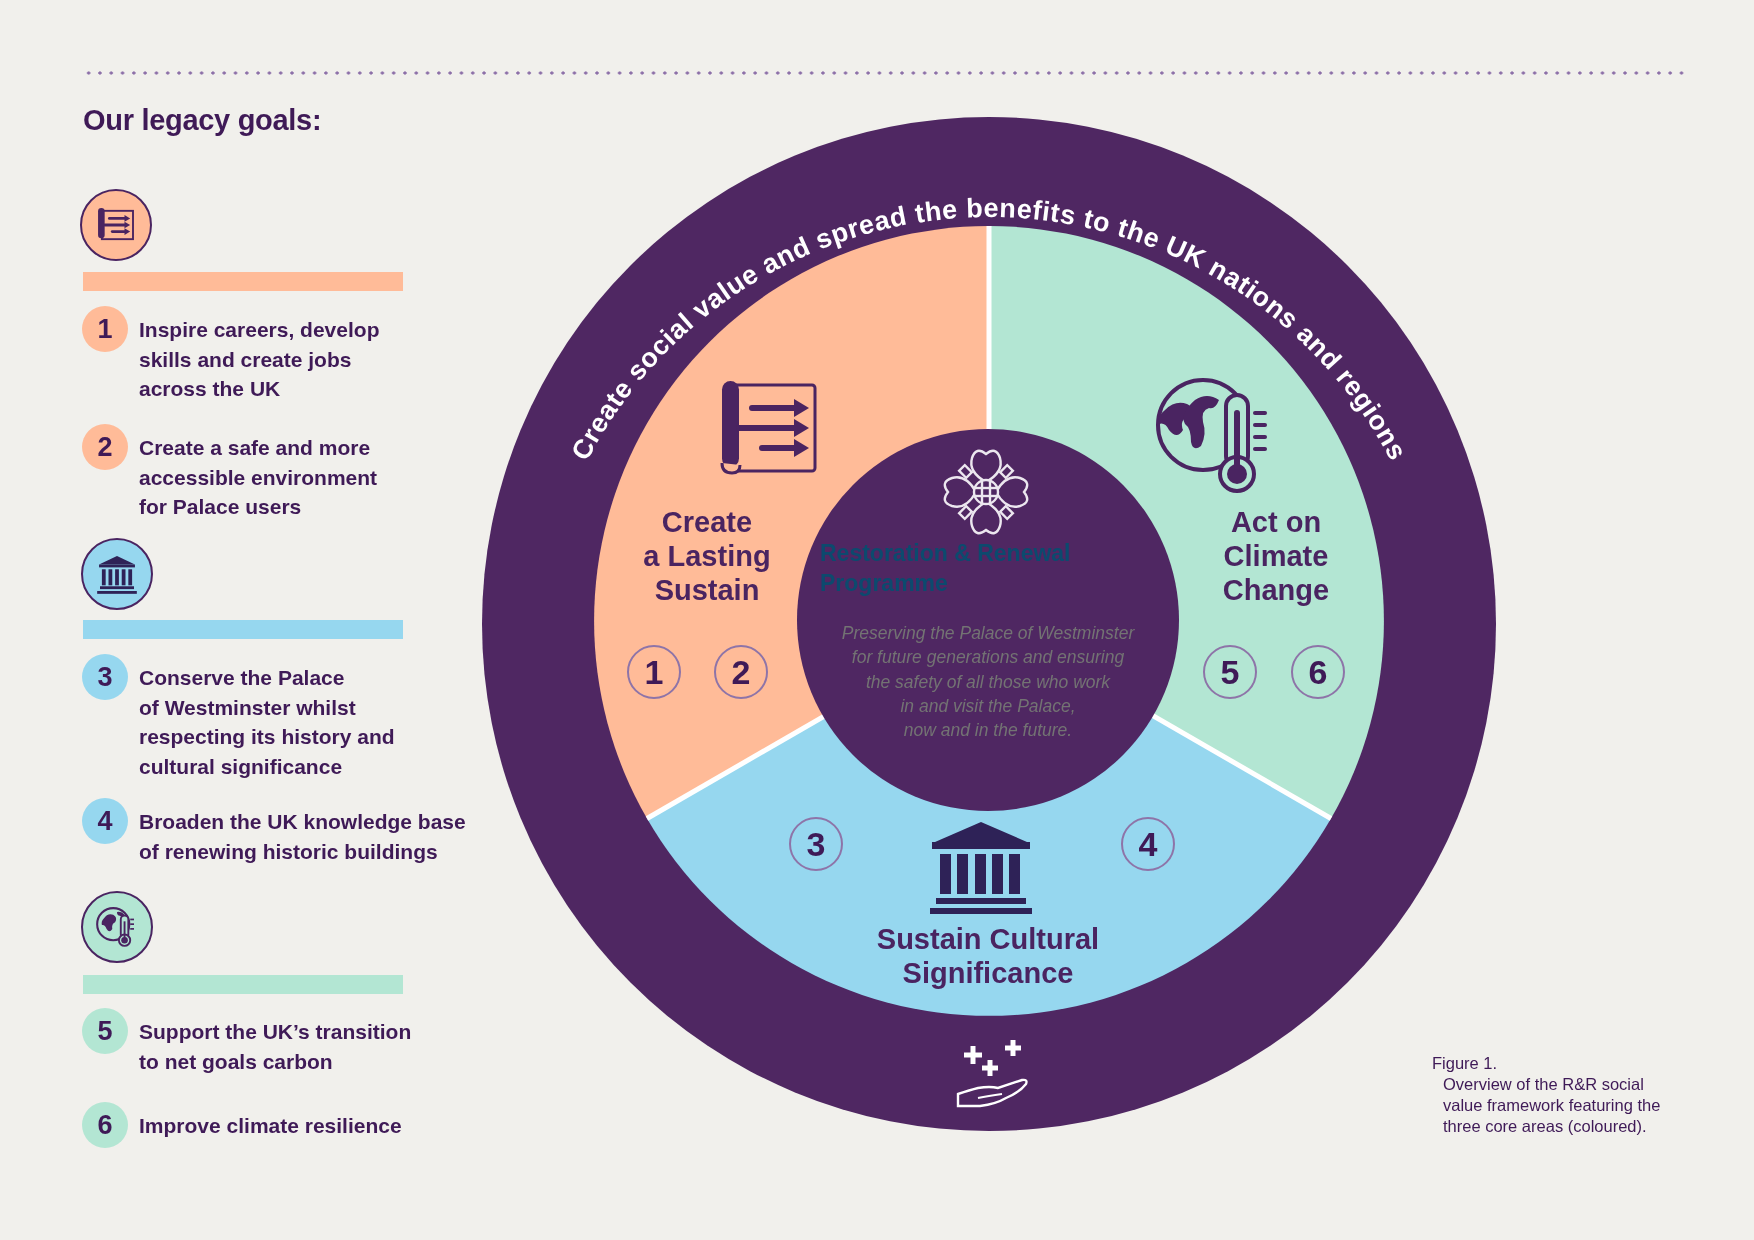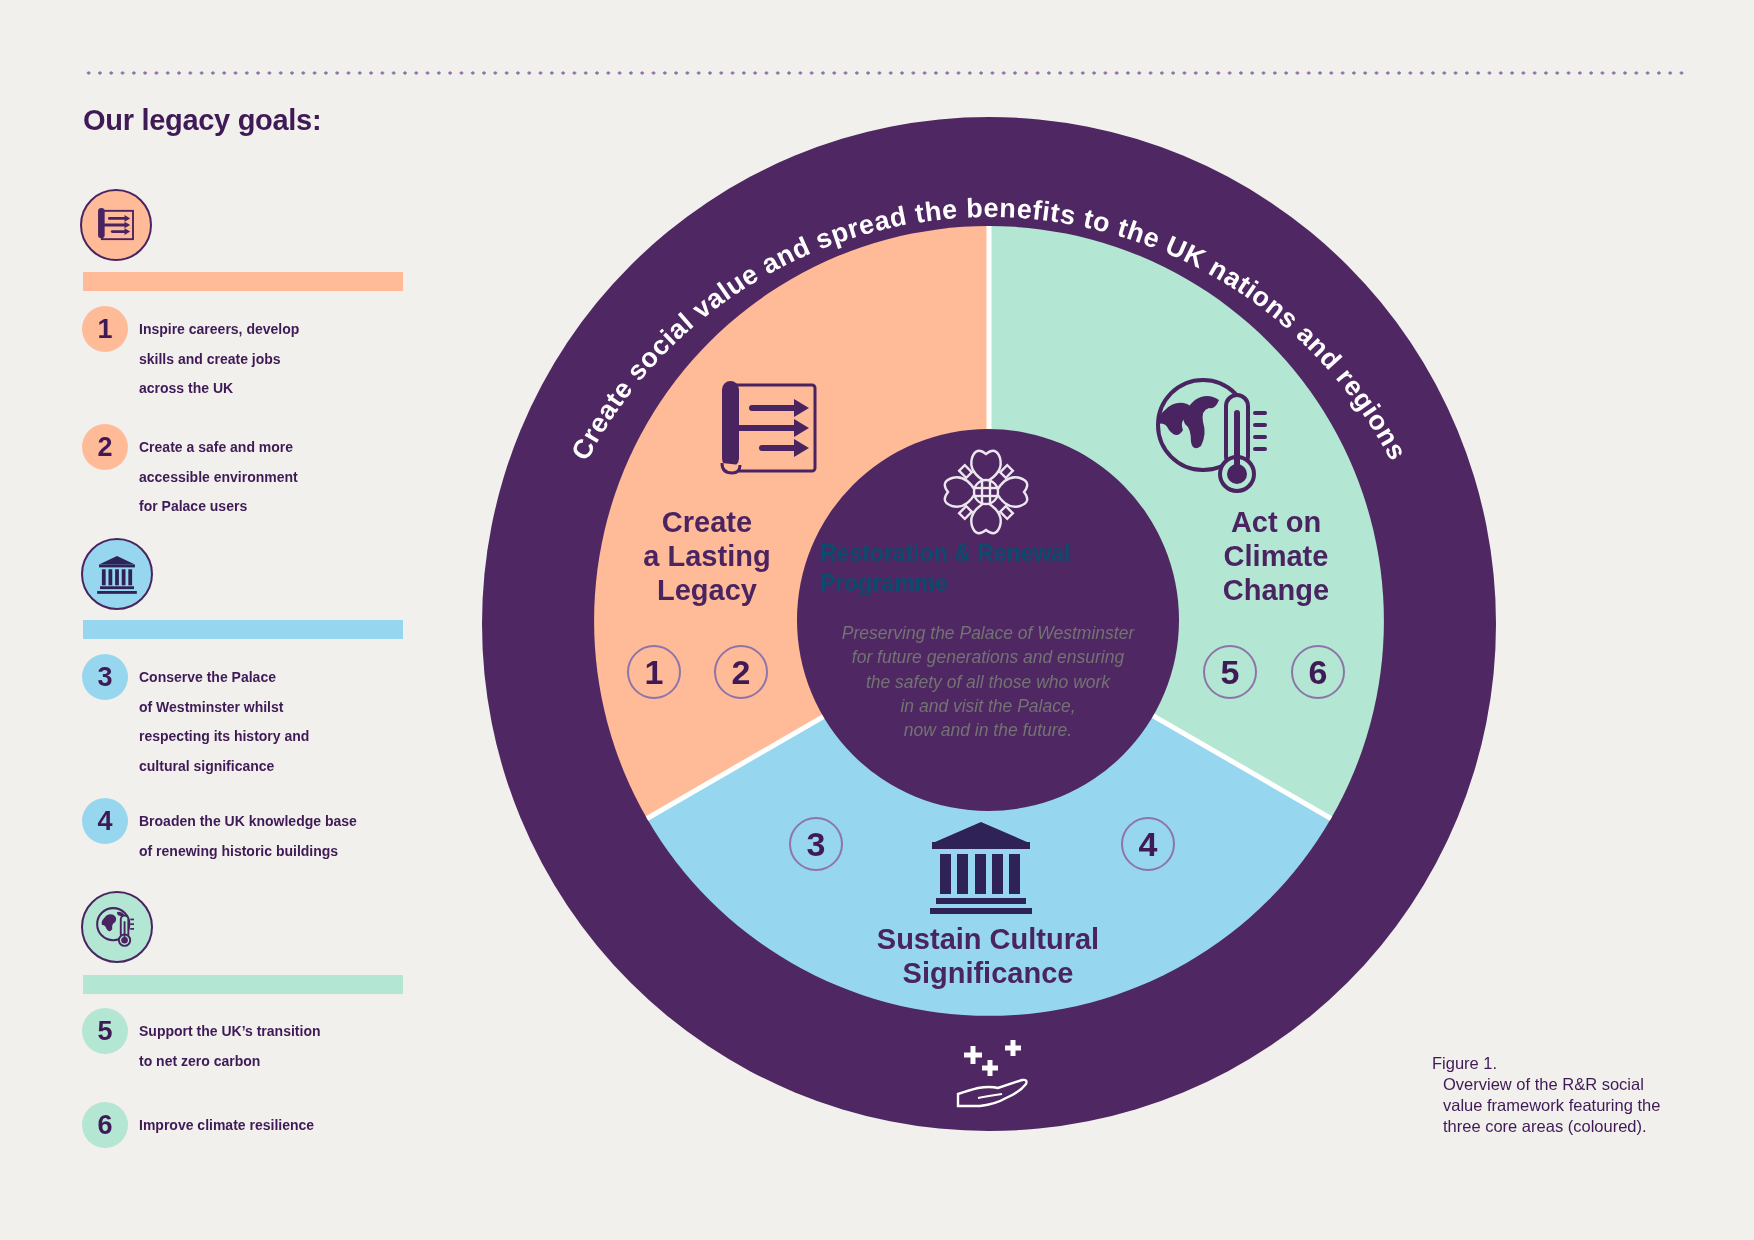--- a/index.html
+++ b/index.html
@@ -23,21 +23,21 @@
     border: 2.5px solid #4a2461; box-sizing: border-box;
   }
   .cat-icon svg { width: 100%; height: 100%; display: block; }
   .bar { position: absolute; left: 83px; width: 320px; height: 19px; }
   .goal { position: absolute; left: 82px; width: 400px; }
   .badge {
     position: absolute; left: 0; top: 0; width: 46px; height: 46px; border-radius: 50%;
     font-weight: bold; font-size: 27px; line-height: 46px; text-align: center; color: #3f1a57;
   }
   .goal-text {
-    position: absolute; left: 57px; top: 9px; font-size: 14px; font-weight: bold;
+    position: absolute; left: 57px; top: 9px; font-size: 21px; font-weight: bold;
     line-height: 29.5px; color: #3f1a57; white-space: pre-line; width: 360px;
   }
   .wheel { position: absolute; left: 0; top: 0; width: 1754px; height: 1240px; }
   .seg-title {
     position: absolute; text-align: center; font-weight: bold; font-size: 29px; line-height: 34px;
     color: #4a2461; white-space: pre-line;
   }
   .num-ring {
     position: absolute; width: 54px; height: 54px; border-radius: 50%;
     border: 2.5px solid #8e74a8; box-sizing: border-box;
@@ -142,21 +142,21 @@
       <line x1="50" y1="33" x2="54" y2="33"></line>
       <line x1="50" y1="38" x2="54" y2="38"></line>
     </g>
   </svg>
 </div>
 <div class="bar" style="top:975px; background:#b3e6d3;"></div>
 
 <div class="goal" style="top:1008px;">
   <div class="badge" style="background:#b3e6d3;">5</div>
   <div class="goal-text">Support the UK’s transition
-to net zero carbon</div>
+to net goals carbon</div>
 </div>
 <div class="goal" style="top:1102px;">
   <div class="badge" style="background:#b3e6d3;">6</div>
   <div class="goal-text">Improve climate resilience</div>
 </div>
 
 <svg class="wheel" viewBox="0 0 1754 1240">
   <defs>
     <path id="ringTextPath" d="M 537 640 A 453 453 0 0 1 1441 640"></path>
   </defs>
@@ -252,21 +252,21 @@
       <line x1="24" y1="32" x2="40" y2="32"></line>
         <line x1="32" y1="24" x2="32" y2="40"></line>
     </g>
     <path d="M0 70 l0 -12 q12 -4 20 -6 q12 -2 20 0 l24 -8 q6 -1 4 4 q-6 8 -20 14 q-10 6 -26 8 z" stroke-width="2.4"></path>
     <path d="M20 62 q10 -2 24 -4" stroke-width="2"></path>
   </g>
 </svg>
 
 <div class="seg-title" style="left:605px; top:505px; width:204px;">Create
 a Lasting
-Legacy</div>
+Sustain</div>
 <div class="seg-title" style="left:1176px; top:505px; width:200px;">Act on
 Climate
 Change</div>
 <div class="seg-title" style="left:838px; top:922px; width:300px;">Sustain Cultural
 Significance</div>
 
 <div class="num-ring" style="left:627px; top:645px;">1</div>
 <div class="num-ring" style="left:714px; top:645px;">2</div>
 <div class="num-ring" style="left:1203px; top:645px;">5</div>
 <div class="num-ring" style="left:1291px; top:645px;">6</div>

